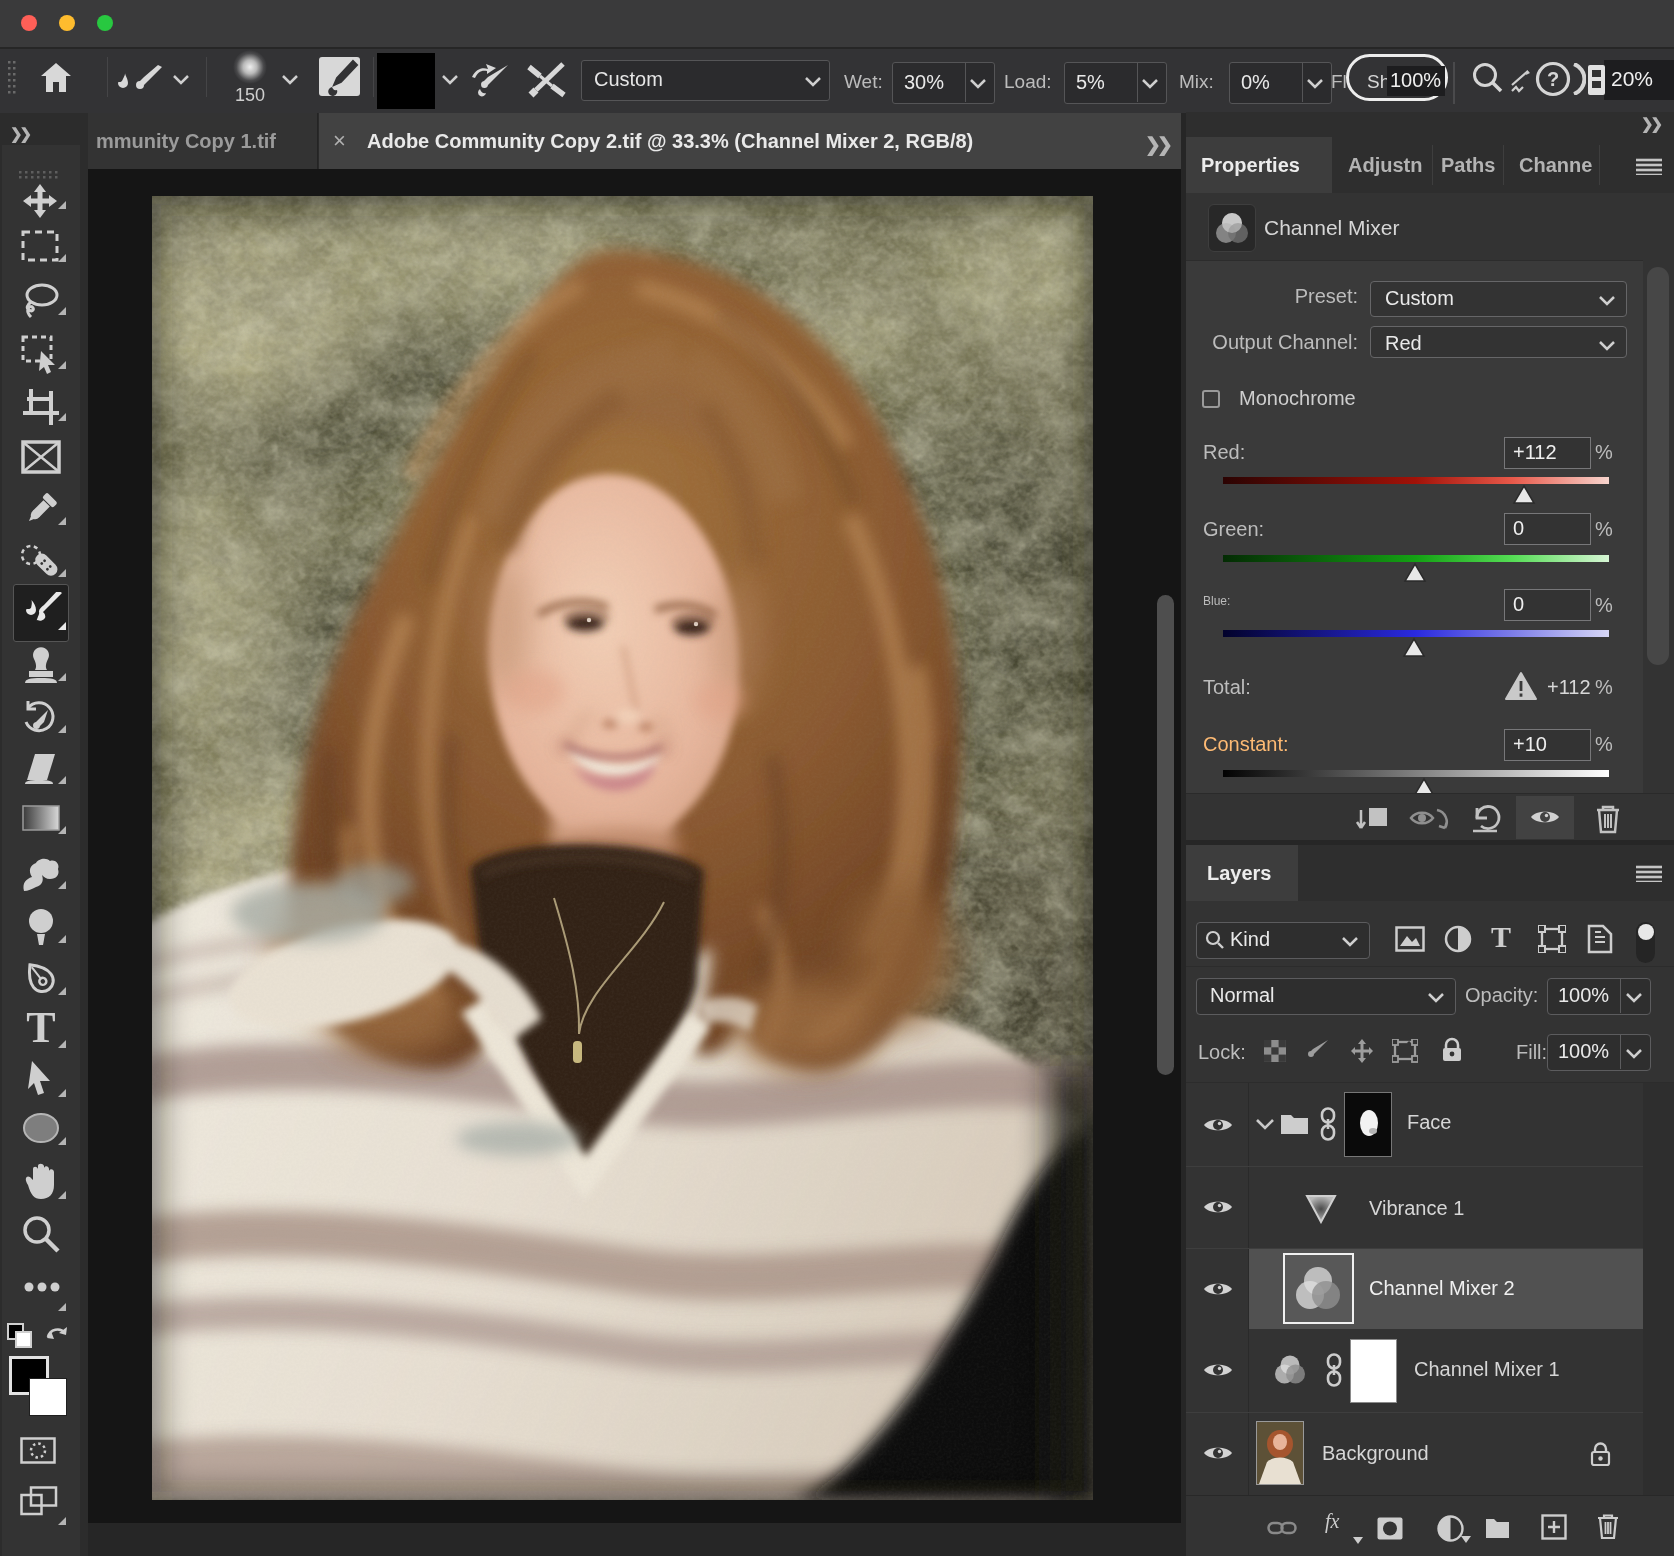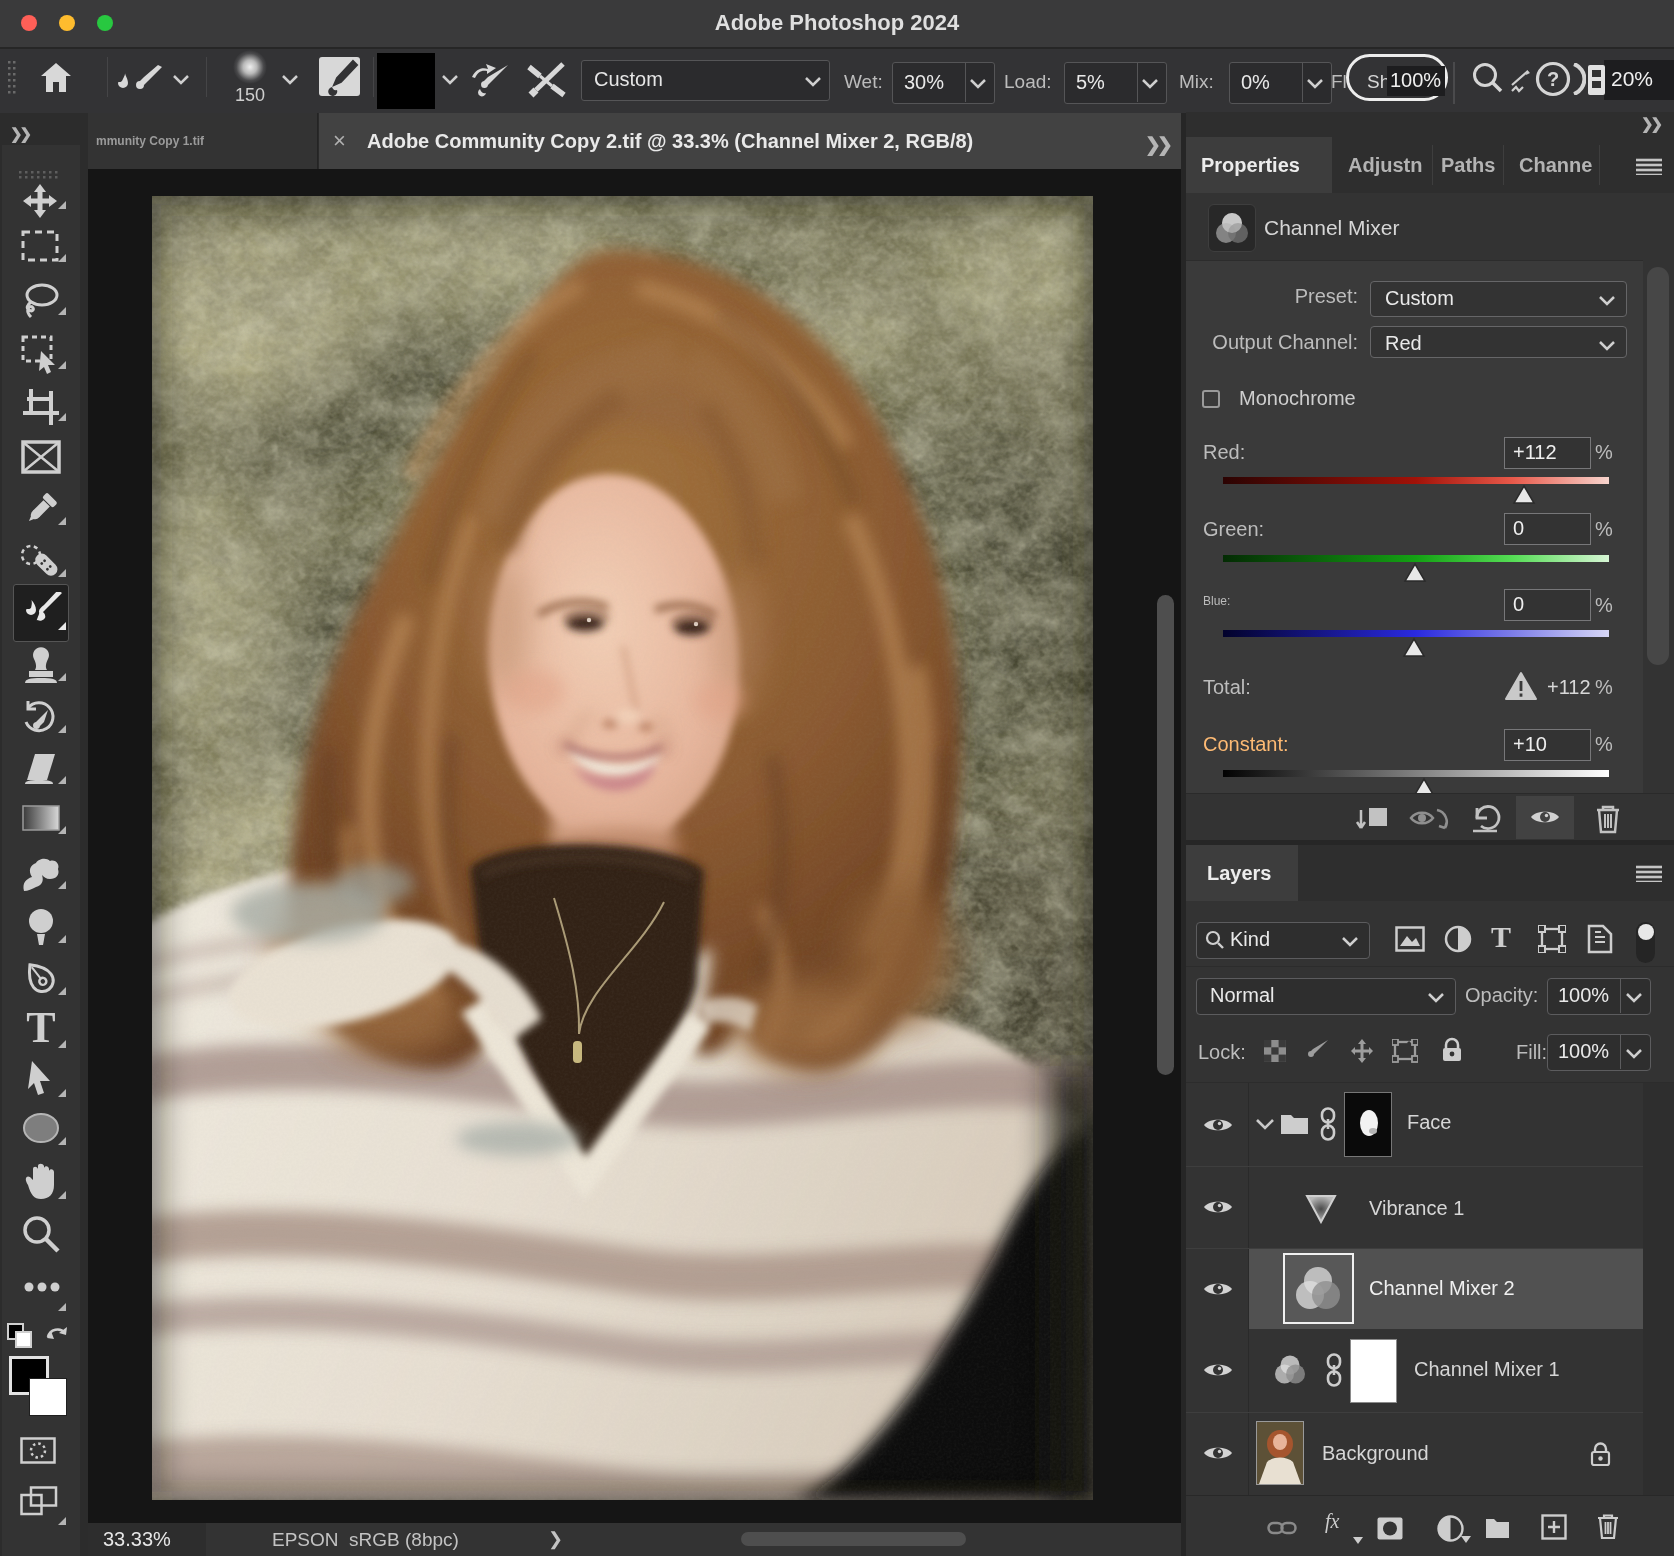--- a/index.html
+++ b/index.html
@@ -11,21 +11,20 @@
   svg { display:block; }
 </style>
 </head>
 <body>
 <div class="abs" style="left:0;top:0;width:1674px;height:1556px;background:#262626;">
 
 <div class="abs" style="left:0;top:0;width:1674px;height:48px;background:#3a3a3b;border-bottom:1px solid #262626;">
   <div class="abs" style="left:21px;top:15px;width:16px;height:16px;border-radius:50%;background:#ff5f57;"></div>
   <div class="abs" style="left:59px;top:15px;width:16px;height:16px;border-radius:50%;background:#febc2e;"></div>
   <div class="abs" style="left:97px;top:15px;width:16px;height:16px;border-radius:50%;background:#28c840;"></div>
-  <div class="abs" style="left:0;top:10px;width:1674px;text-align:center;color:#dfdfdf;font-size:22px;font-weight:bold;">Adobe Photoshop 2024</div>
 </div>
 
 <div class="abs" style="left:0;top:49px;width:1674px;height:64px;background:#333335;" id="optbar">
 
   <svg class="abs" style="left:8px;top:12px;" width="8" height="34">
     <g fill="#6a6a6a">
           <rect x="0" y="0" width="2.5" height="2.5"></rect>
           <rect x="5" y="0" width="2.5" height="2.5"></rect>
           <rect x="0" y="6" width="2.5" height="2.5"></rect>
           <rect x="5" y="6" width="2.5" height="2.5"></rect>
@@ -158,21 +157,21 @@
   <div class="abs" style="left:1604px;top:11px;width:70px;height:40px;background:#1d1d1f;"></div>
   <svg class="abs" style="left:1588px;top:16px;" width="17" height="30" viewBox="0 0 17 30">
     <rect x="0" y="0" width="17" height="30" rx="2" fill="#e2e2e2"></rect>
     <rect x="4" y="5" width="9" height="7" fill="#333"></rect>
     <rect x="4" y="16" width="9" height="7" fill="#333"></rect>
   </svg>
   <div class="abs" style="left:1611px;top:18px;color:#f0f0f0;font-size:21px;">20%</div>
 </div>
 
 <div class="abs" style="left:88px;top:113px;width:1093px;height:56px;background:#2a2a2a;" id="tabbar">
-  <div class="abs" style="left:0;top:0;width:230px;height:56px;background:#333333;color:#9b9b9b;font-size:12px;font-weight:bold;line-height:56px;padding-left:8px;border-right:1px solid #242424;white-space:nowrap;overflow:hidden;">mmunity Copy 1.tif</div>
+  <div class="abs" style="left:0;top:0;width:230px;height:56px;background:#333333;color:#9b9b9b;font-size:20px;font-weight:bold;line-height:56px;padding-left:8px;border-right:1px solid #242424;white-space:nowrap;overflow:hidden;">mmunity Copy 1.tif</div>
   <div class="abs" style="left:231px;top:0;width:873px;height:56px;background:#424242;color:#e9e9e9;font-size:20px;font-weight:bold;line-height:56px;white-space:nowrap;overflow:hidden;">
     <span style="color:#b0b0b0;font-weight:normal;font-size:22px;position:absolute;left:14px;top:0px;">×</span>
     <span style="position:absolute;left:48px;top:0;">Adobe Community Copy 2.tif @ 33.3% (Channel Mixer 2, RGB/8)</span>
   </div>
   <div class="abs" style="left:1057px;top:20px;color:#b5b5b5;font-size:19px;font-weight:bold;letter-spacing:-4px;">❯❯</div>
 </div>
 
 <div class="abs" style="left:0;top:113px;width:88px;height:1443px;background:#2c2c2c;" id="toolcol">
   <div class="abs" style="left:10px;top:12px;color:#b5b5b5;font-size:15px;font-weight:bold;letter-spacing:-3px;">❯❯</div>
   <div class="abs" style="left:2px;top:32px;width:78px;height:1411px;background:#333333;" id="toolbar">
@@ -554,26 +553,20 @@
     </g>
 
     <rect x="-8" y="-8" width="957" height="1320" fill="none" stroke="#15150f" stroke-width="34" opacity="0.5" filter="url(#b16)"></rect>
     <rect width="941" height="1304" filter="url(#fgrain)" opacity="0.1"></rect>
   </svg>
   </div>
 
   <div class="abs" style="left:1069px;top:426px;width:17px;height:480px;background:#4e4e4e;border-radius:9px;"></div>
 </div>
 
-<div class="abs" style="left:88px;top:1523px;width:1093px;height:33px;background:#333333;" id="statusbar">
-  <div class="abs" style="left:0;top:0;width:118px;height:33px;background:#2d2d2d;color:#e6e6e6;font-size:20px;line-height:33px;padding-left:15px;">33.33%</div>
-  <div class="abs" style="left:184px;top:0;height:33px;color:#c3c3c3;font-size:19px;line-height:33px;">EPSON&nbsp; sRGB (8bpc)</div>
-  <div class="abs" style="left:460px;top:0;height:33px;color:#c3c3c3;font-size:18px;line-height:33px;">❯</div>
-  <div class="abs" style="left:653px;top:9px;width:225px;height:14px;background:#4e4e4e;border-radius:7px;"></div>
-</div>
 
 <div class="abs" style="left:1181px;top:113px;width:5px;height:1443px;background:#262626;"></div>
 <div class="abs" style="left:1186px;top:112px;width:488px;height:1444px;background:#333333;" id="rightpanel">
 
   <div class="abs" style="left:0;top:0;width:488px;height:81px;background:#2e2e2e;"></div>
   <div class="abs" style="left:455px;top:3px;color:#b5b5b5;font-size:15px;font-weight:bold;letter-spacing:-3px;">❯❯</div>
   <div class="abs" style="left:0;top:25px;width:146px;height:56px;background:#3d3d3d;color:#ececec;font-size:20px;font-weight:bold;line-height:56px;padding-left:15px;">Properties</div>
   <div class="abs" style="left:162px;top:25px;width:84px;height:56px;color:#b3b3b3;font-size:20px;font-weight:bold;line-height:56px;overflow:hidden;">Adjustn</div>
   <div class="abs" style="left:246px;top:33px;width:1px;height:40px;background:#3e3e3e;"></div>
   <div class="abs" style="left:255px;top:25px;width:56px;height:56px;color:#b3b3b3;font-size:20px;font-weight:bold;line-height:56px;">Paths</div>

